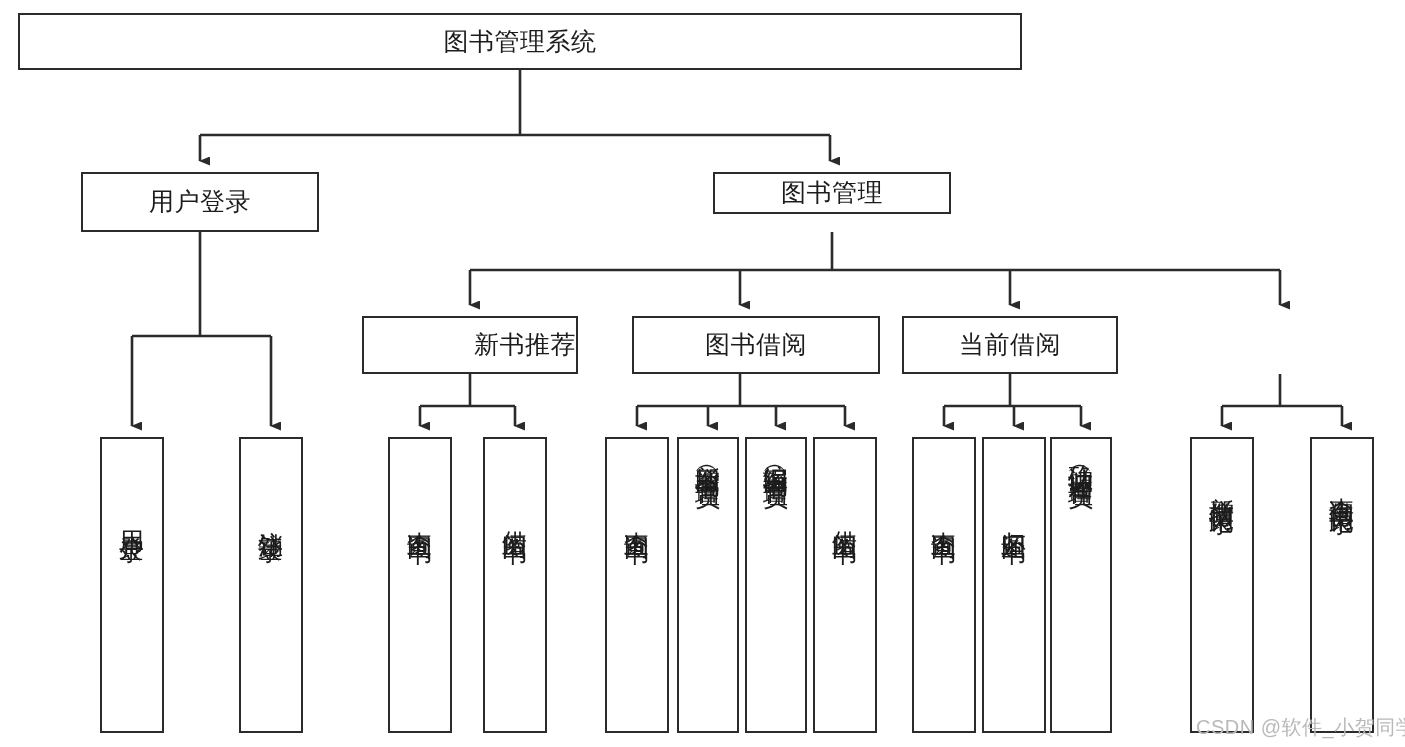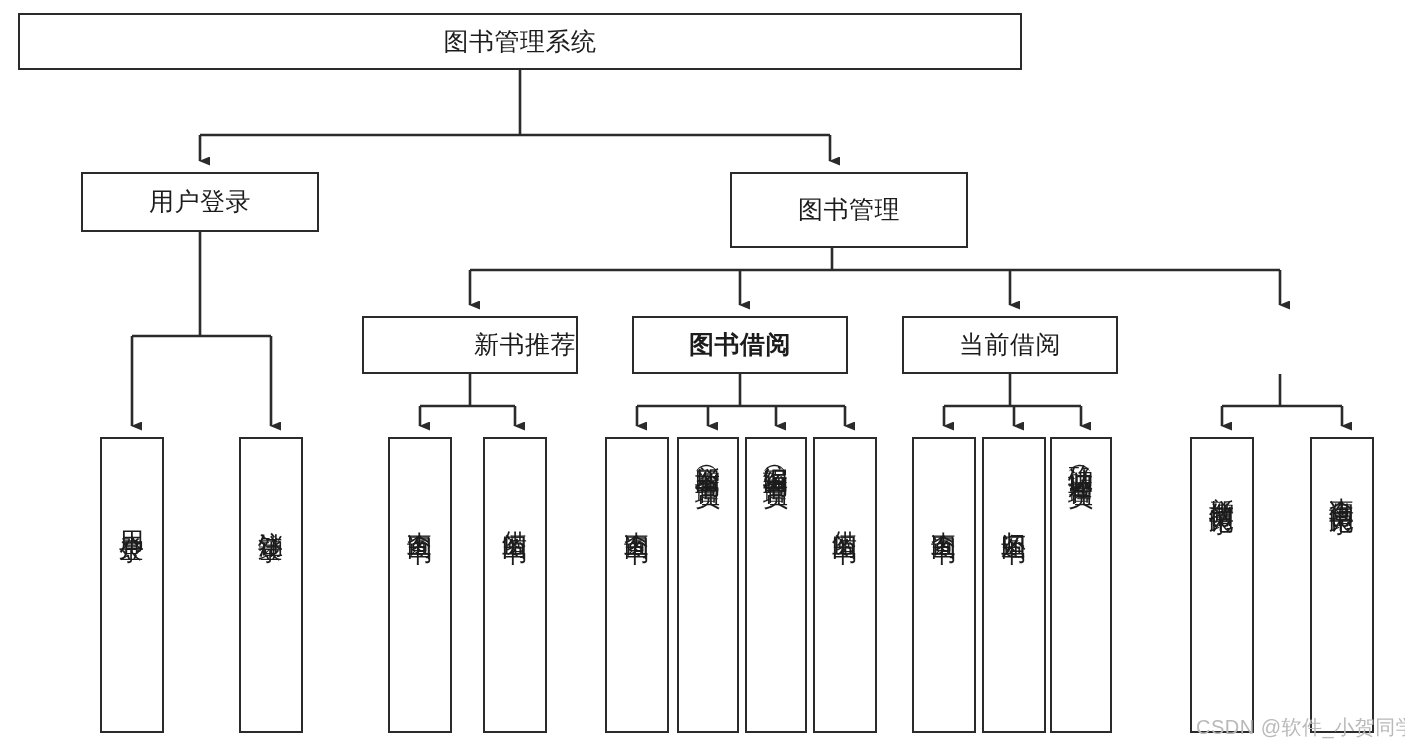--- a/index.html
+++ b/index.html
@@ -132,29 +132,29 @@
   </svg>
 
   <div class="node h root" style="left:18px; top:13px; width:1004px; height:57px;">
     <span class="node-label">图书管理系统</span>
   </div>
 
   <div class="node h" style="left:81px; top:172px; width:238px; height:60px;">
     <span class="node-label">用户登录</span>
   </div>
 
-  <div class="node h" style="left:730px; top:172px; width:238px; height:76px;">
+  <div class="node h" style="left:713px; top:172px; width:238px; height:42px;">
     <span class="node-label">图书管理</span>
   </div>
 
   <div class="node h" style="left:362px; top:316px; width:216px; height:58px;justify-content:flex-end;">
     <span class="node-label">新书推荐</span>
   </div>
 
-  <div class="node h" style="left:632px; top:316px; width:216px; height:58px;font-weight:bold;">
+  <div class="node h" style="left:632px; top:316px; width:248px; height:58px;">
     <span class="node-label">图书借阅</span>
   </div>
 
   <div class="node h" style="left:902px; top:316px; width:216px; height:58px;">
     <span class="node-label">当前借阅</span>
   </div>
 
 
   <div class="node v" style="left:100px; top:437px; width:64px; height:296px; padding-top:72px;">
     <span class="node-label">用户登录</span>

